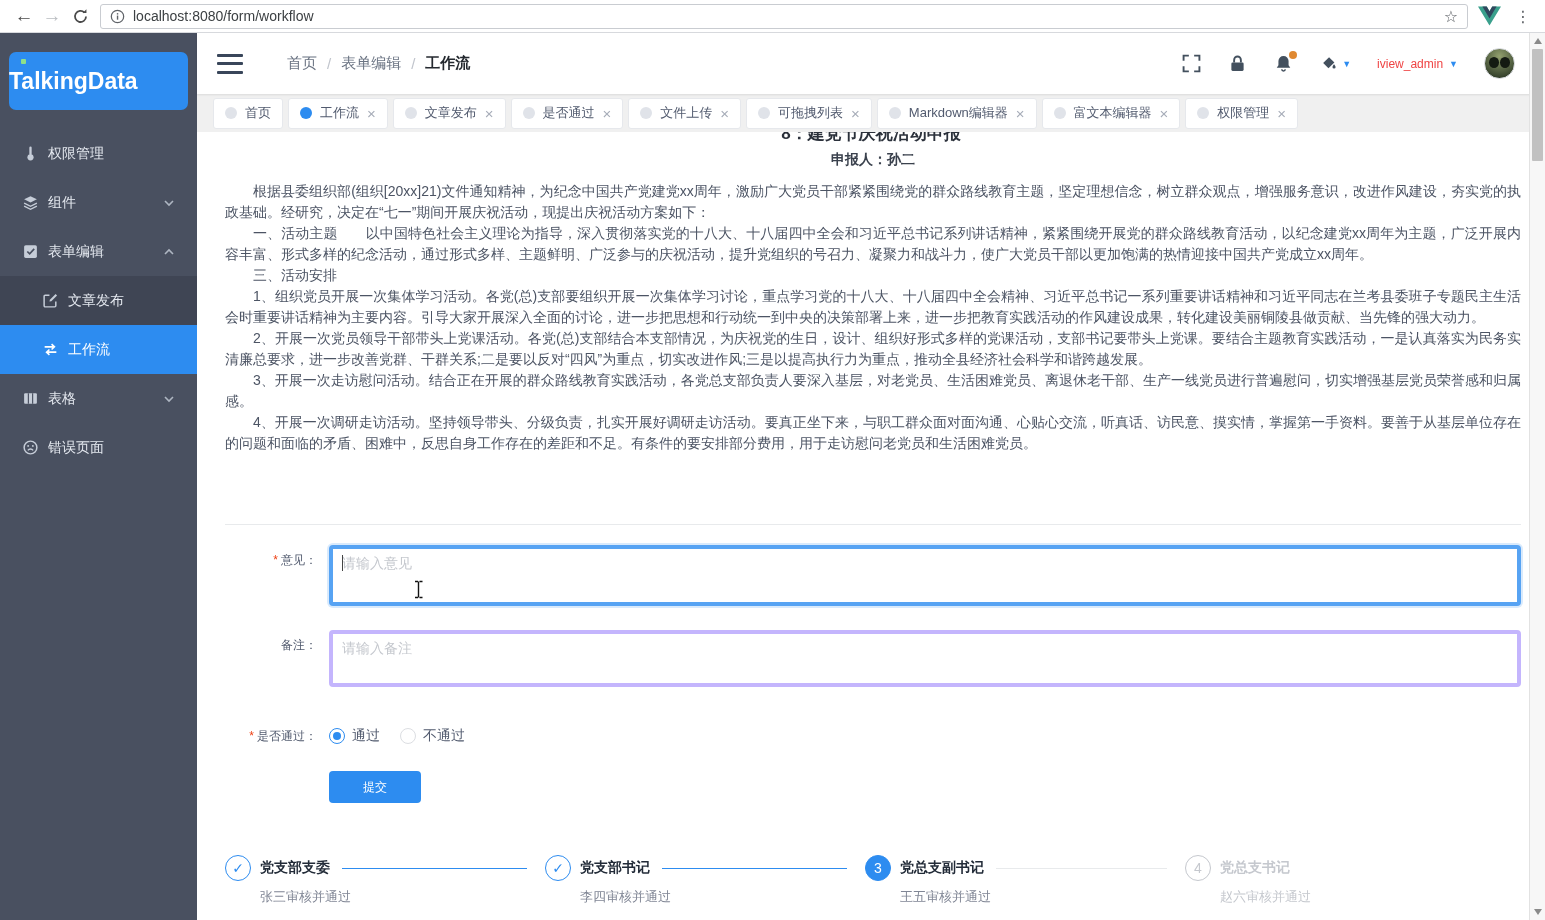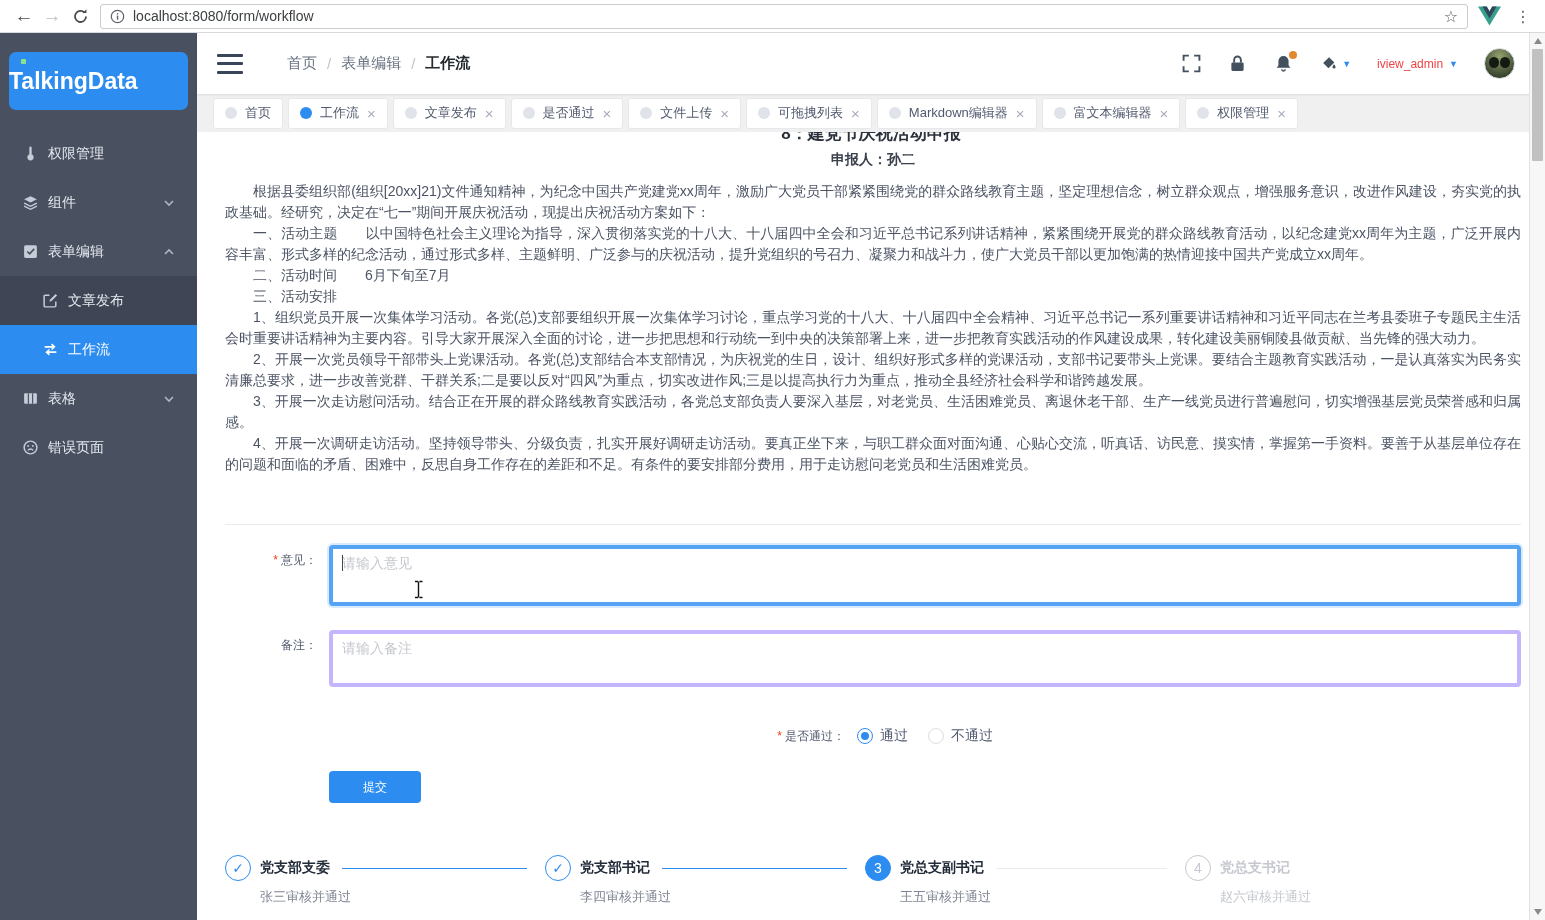--- a/index.html
+++ b/index.html
@@ -96,21 +96,21 @@
   .ta-wrap textarea { display:block; width:100%; border:none; outline:none; resize:none;
     font:14px "Liberation Sans","DejaVu Sans",sans-serif; padding:6px 9px; background:transparent; color:#515a6e; }
   .ta-wrap textarea::placeholder { color:#c5c8ce; }
   .ta-opinion textarea { height:53px; }
   .ta-remark textarea { height:49px; }
   .text-caret { position:absolute; left:9px; top:6px; width:1px; height:16px; background:#444; }
   .ibeam { position:absolute; left:80px; top:31px; color:#111; }
 
   .row-opinion { margin-bottom:24px; }
   .row-remark { margin-bottom:40px; }
-  .row-pass { align-items:center; margin-bottom:26px;justify-content:center; }
+  .row-pass { align-items:center; margin-bottom:26px; }
   .row-pass .form-label { padding-top:0; }
   .radio-group { display:flex; align-items:center; gap:20px; }
   .radio { display:flex; align-items:center; gap:7px; font-size:14px; color:#515a6e; cursor:pointer; }
   .radio-circle { width:16px; height:16px; border-radius:50%; border:1px solid #dcdee2; background:#fff;
     display:flex; align-items:center; justify-content:center; }
   .radio.checked .radio-circle { border-color:#2d8cf0; }
   .radio.checked .radio-circle::after { content:""; width:8px; height:8px; border-radius:50%; background:#2d8cf0; }
 
   .btn-row { margin-left:104px; margin-top:2px; }
   .submit-btn { display:inline-block; background:#2d8cf0; color:#fff; border:none; border-radius:4px;
@@ -344,21 +344,20 @@
     </div>
 
     <div class="content">
       <div class="doc">
         <div class="doc-title-clip">
           <div class="doc-title">8：建党节庆祝活动申报</div>
         </div>
         <div class="applicant">申报人：孙二</div>
         <p>根据县委组织部(组织[20xx]21)文件通知精神，为纪念中国共产党建党xx周年，激励广大党员干部紧紧围绕党的群众路线教育主题，坚定理想信念，树立群众观点，增强服务意识，改进作风建设，夯实党的执政基础。经研究，决定在“七一”期间开展庆祝活动，现提出庆祝活动方案如下：</p>
         <p>一、活动主题　　以中国特色社会主义理论为指导，深入贯彻落实党的十八大、十八届四中全会和习近平总书记系列讲话精神，紧紧围绕开展党的群众路线教育活动，以纪念建党xx周年为主题，广泛开展内容丰富、形式多样的纪念活动，通过形式多样、主题鲜明、广泛参与的庆祝活动，提升党组织的号召力、凝聚力和战斗力，使广大党员干部以更加饱满的热情迎接中国共产党成立xx周年。</p>
-        <p>二、活动时间　　6月下旬至7月</p>
         <p>三、活动安排</p>
         <p>1、组织党员开展一次集体学习活动。各党(总)支部要组织开展一次集体学习讨论，重点学习党的十八大、十八届四中全会精神、习近平总书记一系列重要讲话精神和习近平同志在兰考县委班子专题民主生活会时重要讲话精神为主要内容。引导大家开展深入全面的讨论，进一步把思想和行动统一到中央的决策部署上来，进一步把教育实践活动的作风建设成果，转化建设美丽铜陵县做贡献、当先锋的强大动力。</p>
         <p>2、开展一次党员领导干部带头上党课活动。各党(总)支部结合本支部情况，为庆祝党的生日，设计、组织好形式多样的党课活动，支部书记要带头上党课。要结合主题教育实践活动，一是认真落实为民务实清廉总要求，进一步改善党群、干群关系;二是要以反对“四风”为重点，切实改进作风;三是以提高执行力为重点，推动全县经济社会科学和谐跨越发展。</p>
         <p>3、开展一次走访慰问活动。结合正在开展的群众路线教育实践活动，各党总支部负责人要深入基层，对老党员、生活困难党员、离退休老干部、生产一线党员进行普遍慰问，切实增强基层党员荣誉感和归属感。</p>
         <p>4、开展一次调研走访活动。坚持领导带头、分级负责，扎实开展好调研走访活动。要真正坐下来，与职工群众面对面沟通、心贴心交流，听真话、访民意、摸实情，掌握第一手资料。要善于从基层单位存在的问题和面临的矛盾、困难中，反思自身工作存在的差距和不足。有条件的要安排部分费用，用于走访慰问老党员和生活困难党员。</p>
       </div>
 
       <div class="divider"></div>
 
       <div class="wf-form">

